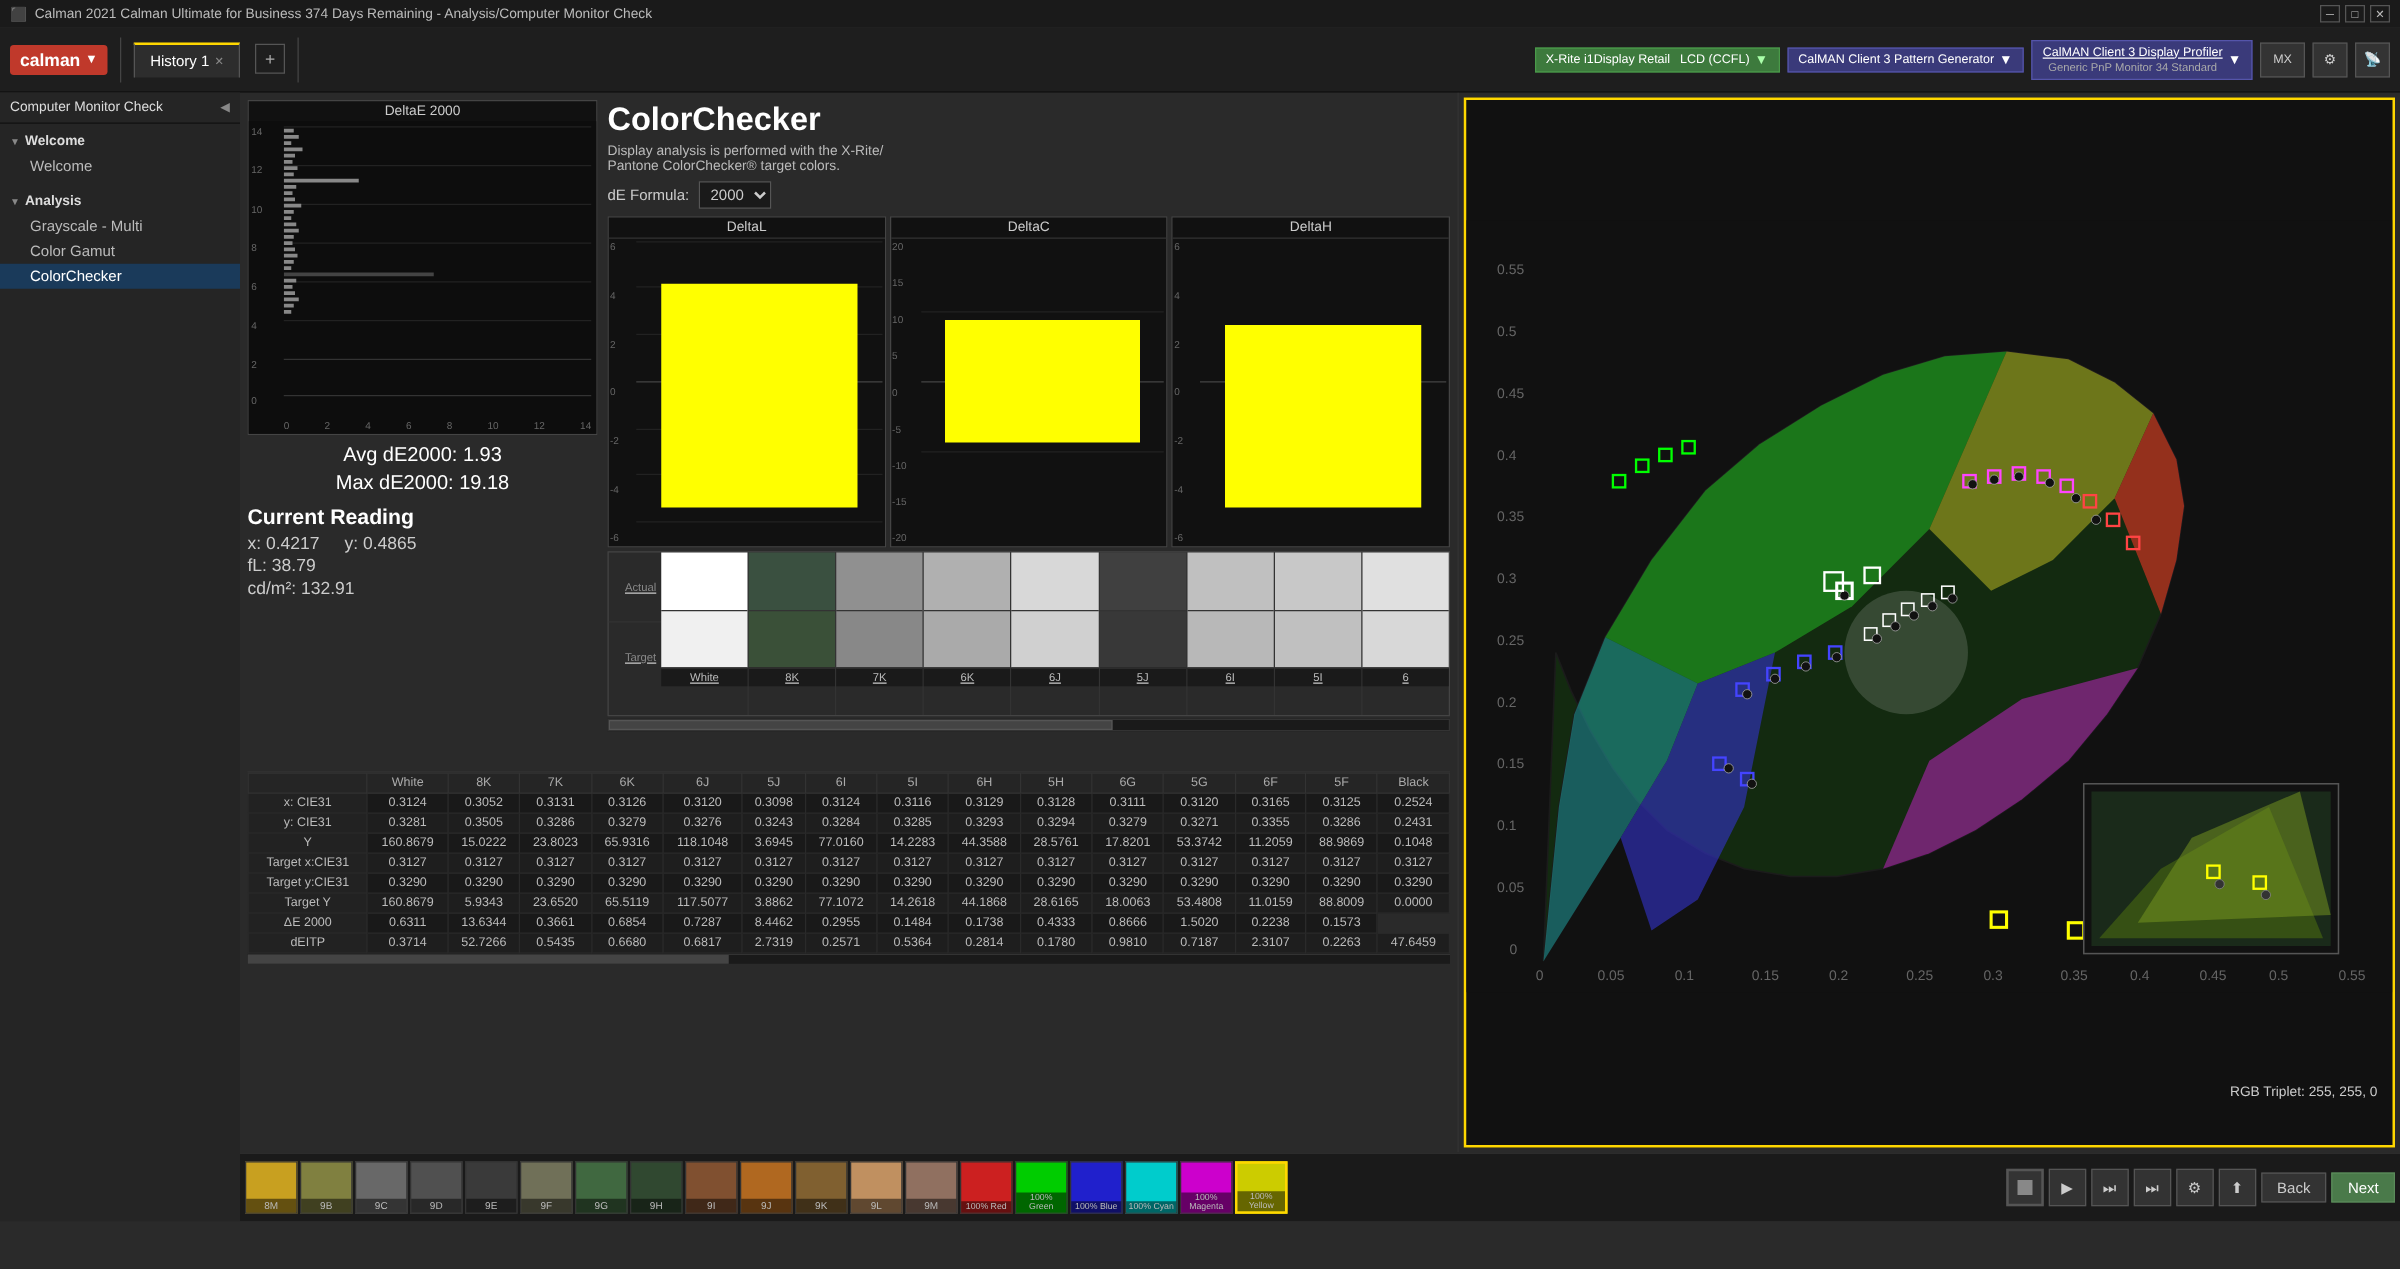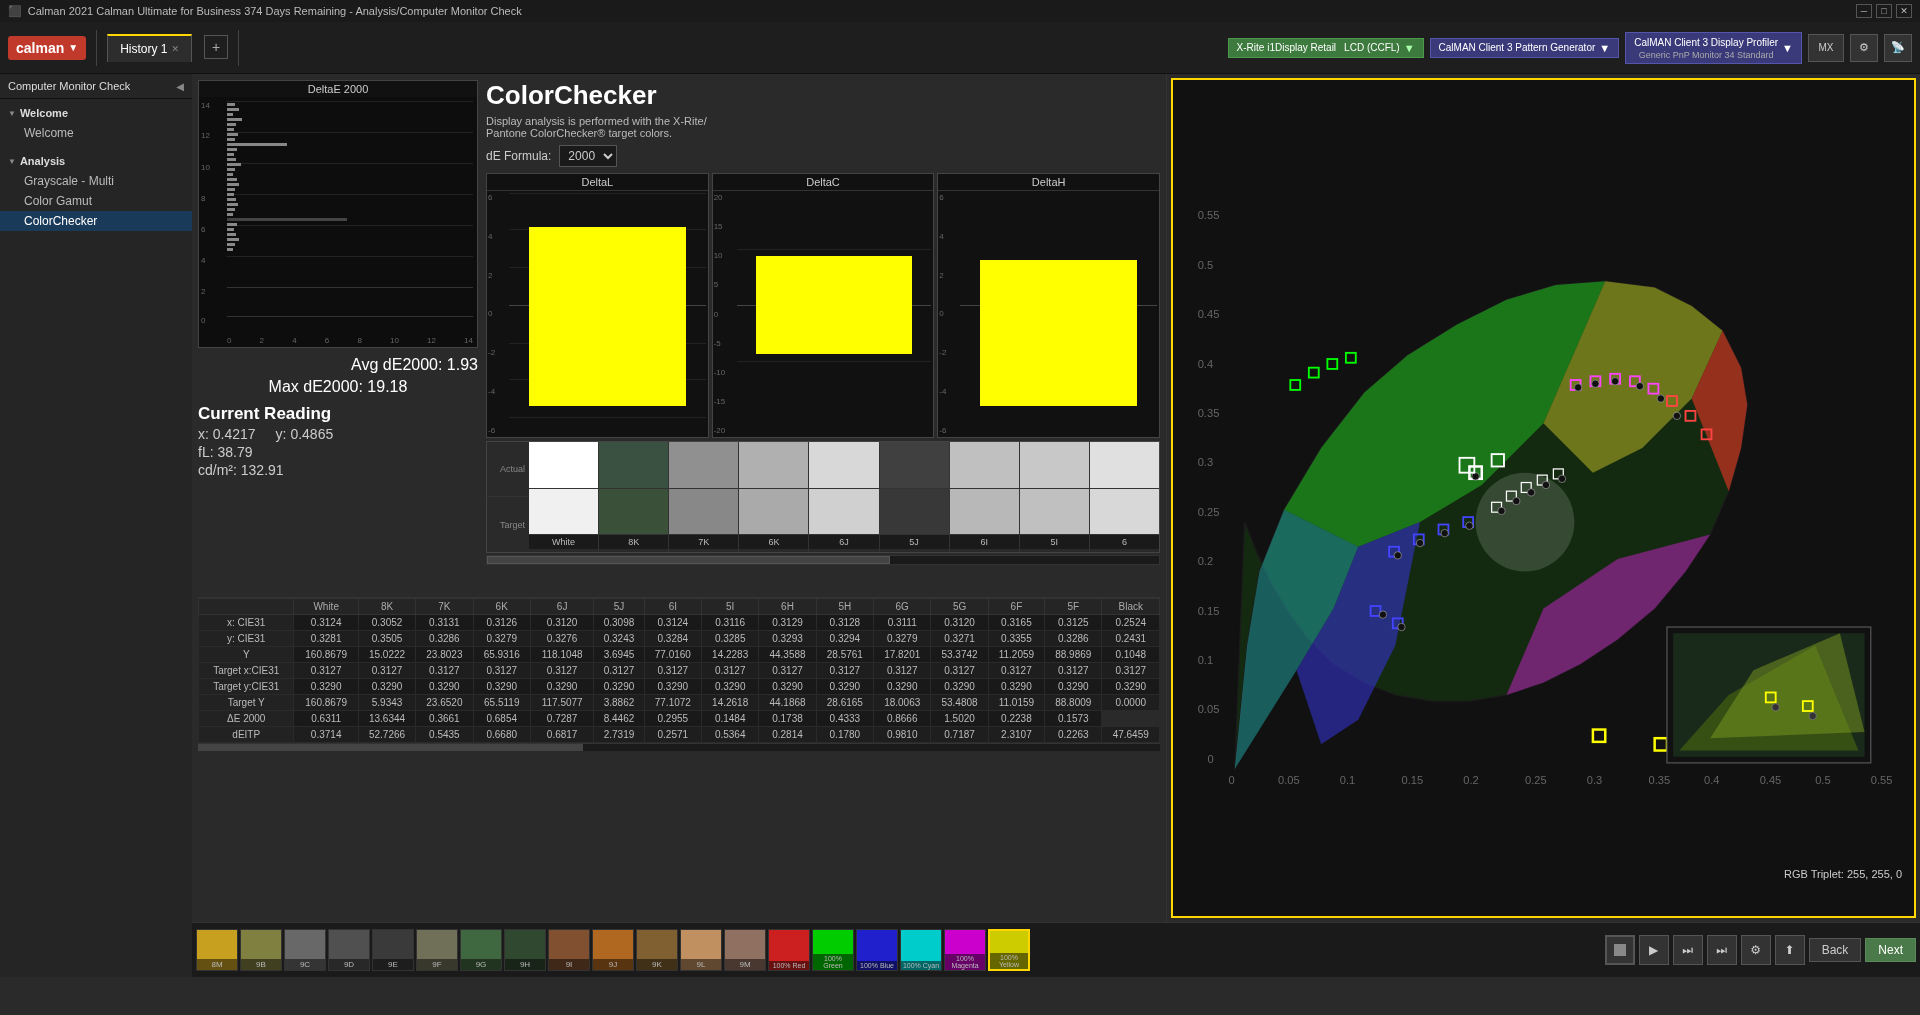--- a/index.html
+++ b/index.html
@@ -115,21 +115,21 @@
           <br>
         <span style="font-size:10px;">LCD (CCFL)</span>
         <span class="arrow">▼</span>
       </button>
       <button class="device-btn2">
         <span style="font-size:10px;">CalMAN Client 3 Pattern Generator</span>
         <span>▼</span>
       </button>
       <button class="device-btn3" style="max-width:220px;">
         <div>
-          <span style="font-size:10px;">CalMAN Client 3 Display Profiler</span><br>
+          <span style="font-size:10px;text-decoration:underline;">CalMAN Client 3 Display Profiler</span><br>
           <span style="font-size:9px;color:#aaa;">Generic PnP Monitor 34 Standard</span>
         </div>
         <span>▼</span>
       </button>
       <div class="icon-btn" style="width:36px;font-size:10px;">MX</div>
       <div class="icon-btn">⚙</div>
       <div class="icon-btn">📡</div>
     </div>
   </div>
 
@@ -240,21 +240,21 @@
                       <span>6</span>
                       <span>8</span>
                       <span>10</span>
                       <span>12</span>
                       <span>14</span>
                   </div>
                 </div>
               </div>
 
               <div style="padding:4px 0;">
-                <div class="stat-row" style="font-size:16px; color:white; text-align:right;">
+                <div class="stat-row" style="font-size:16px; color:white; text-align:center;">
                   <span>Avg dE2000: 1.93</span>
                 </div>
                 <div class="stat-row" style="font-size:16px; color:white; text-align:center;">
                   <span>Max dE2000: 19.18</span>
                 </div>
                 <div style="font-size:17px; color:white; font-weight:bold; margin-top:8px;">
                   <span>Current Reading</span>
                 </div>
                 <div style="display:flex; gap:20px; font-size:14px; color:#ccc; margin-top:2px;">
                   <span>x: <span>0.4217</span></span>
@@ -362,21 +362,21 @@
                     </div>
                     <div style="position:absolute; left:22px; right:2px; top:2px; bottom:20px;">
                       <div style="position:absolute; top:50%; left:0; right:0; border-top:1px solid #444;"></div>
 
                       <div style="position:absolute; left:10%; right:10%; top:30%; bottom:5%; background:#ffff00;"></div>
                     </div>
                   </div>
                 </div>
               </div>
 
-              <div style="display:flex; margin-top:3px; border:1px solid #444; height:112px;">
+              <div style="display:flex; margin-top:3px; border:1px solid #444; height:132px;text-decoration:underline;">
 
                 <div style="display:flex; flex-direction:column; width:42px; flex-shrink:0;">
                   <div style="height:56px; display:flex; align-items:center; justify-content:flex-end; padding-right:4px; font-size:9px; color:#888; border-bottom:1px solid #333;">Actual</div>
                   <div style="height:56px; display:flex; align-items:center; justify-content:flex-end; padding-right:4px; font-size:9px; color:#888;">Target</div>
                 </div>
 
                 <div style="display:flex; flex:1;">
                   <div style="flex:1; display:flex; flex-direction:column; border-right:1px solid #333;">
                     <div style="height:46px; background:#ffffff;"></div>
                     <div style="height:46px; background:#f0f0f0; border-top:1px solid #333;"></div>

